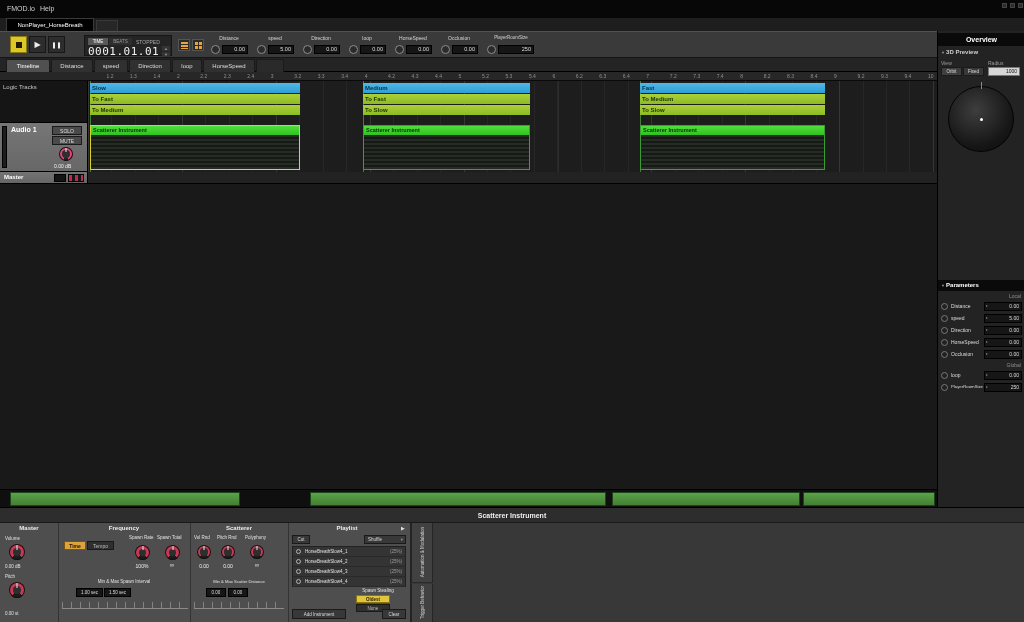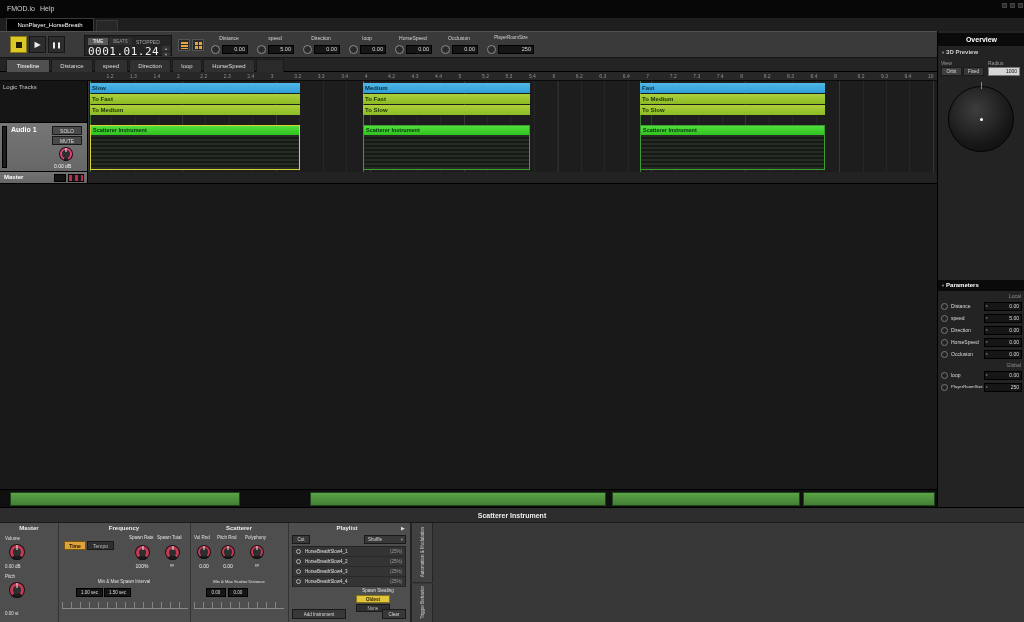--- a/index.html
+++ b/index.html
@@ -71,21 +71,21 @@
       <span>▶</span>
     </div>
     <div class="abs" style="left:48px;top:4px;width:17px;height:17px;background:#2d2d2d;border:1px solid #171717;color:#eee;font-size:6px;line-height:16px;text-align:center;">
       <span>❚❚</span>
     </div>
 
     <div class="abs" style="left:84px;top:3px;width:88px;height:21px;background:#242424;border:1px solid #161616;">
       <span class="abs" style="left:3px;top:2px;width:20px;height:7px;background:#585858;color:#fff;font-size:4.5px;line-height:7px;text-align:center;">TIME</span>
       <span class="abs" style="left:24px;top:2px;width:23px;height:7px;background:#2e2e2e;color:#999;font-size:4.5px;line-height:7px;text-align:center;">BEATS</span>
       <span class="abs" style="left:51px;top:3px;font-size:5px;color:#a8a8a8;">STOPPED</span>
-      <span class="abs" style="left:3px;top:9px;font-family:'DejaVu Sans Mono',monospace;font-size:11px;color:#f2f2f2;letter-spacing:0.5px;">0001.01.24</span>
+      <span class="abs" style="left:3px;top:9px;font-family:'DejaVu Sans Mono',monospace;font-size:11px;color:#f2f2f2;letter-spacing:0.5px;">0001.01.01</span>
       <span class="abs" style="left:77px;top:10px;width:8px;height:5px;background:#343434;color:#999;font-size:4px;line-height:5px;text-align:center;">▲</span>
       <span class="abs" style="left:77px;top:16px;width:8px;height:5px;background:#343434;color:#999;font-size:4px;line-height:5px;text-align:center;">▼</span>
     </div>
 
     <div class="abs" style="left:178px;top:7px;width:12px;height:12px;background:#2b2b2b;border:1px solid #555;">
       <span class="abs" style="left:2px;top:2px;width:7px;height:7px;background:repeating-linear-gradient(180deg,#e8a33d 0 2px,transparent 2px 3px);"></span>
     </div>
     <div class="abs" style="left:192px;top:7px;width:12px;height:12px;background:#2b2b2b;border:1px solid #555;">
       <span class="abs" style="left:2px;top:2px;width:3px;height:3px;background:#e8a33d;"></span>
       <span class="abs" style="left:6px;top:2px;width:3px;height:3px;background:#e8a33d;"></span>

